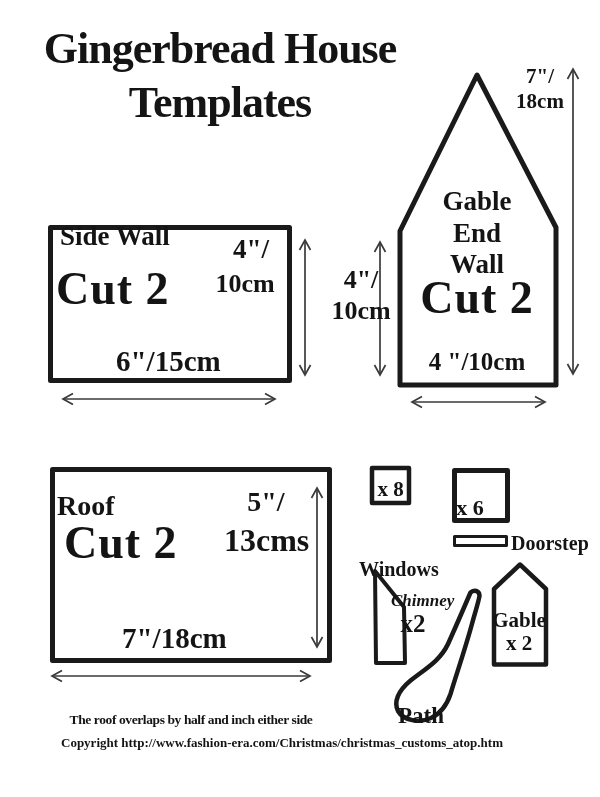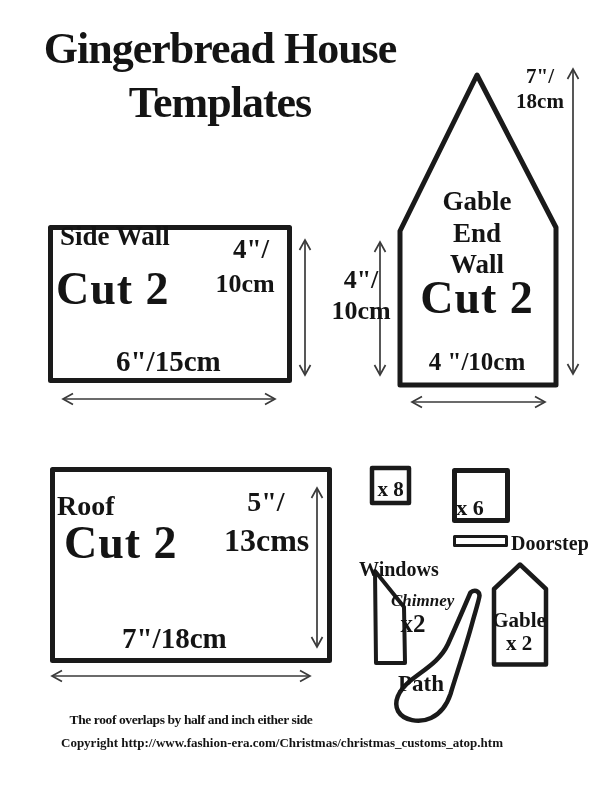--- a/index.html
+++ b/index.html
@@ -37,21 +37,21 @@
   .rf-hcm{left:224px; top:524px; font-size:32px;}
   .rf-w{left:122px; top:623px; font-size:29px;}
   .rf-note{left:30px; top:685px; width:322px; font-size:13.5px; letter-spacing:-0.4px;margin-top:28px;}
   .px8{left:370px; top:478px; width:41px; font-size:21px;}
   .pwindows{left:359px; top:517px; font-size:20px;margin-top:42px;}
   .px6{left:442px; top:488px; width:56px; font-size:22px;margin-top:8px;}
   .pdoorstep{left:511px; top:533px; font-size:20px;}
   .pchimney{left:391px; top:592px; font-size:17px;font-style:italic;}
   .px2{left:374px; top:611px; width:30px; font-size:25px;padding-left:24px;}
   .pdoor{left:491px; top:609px; width:56px; font-size:21px; line-height:1.08;}
-  .ppath{left:398px; top:672px; font-size:23px;}
+  .ppath{left:398px; top:704px; font-size:23px;}
   .cp-bottom{left:22px; top:736px; width:520px; font-size:13px;}
 </style>
 </head>
 <body>
 
 <div class="canvas">
 
   <svg class="diagram" viewBox="0 0 600 797">
     <defs>
       <marker id="ah" markerUnits="userSpaceOnUse" markerWidth="14" markerHeight="14" viewBox="0 0 14 14" refX="11" refY="7" orient="auto-start-reverse">

